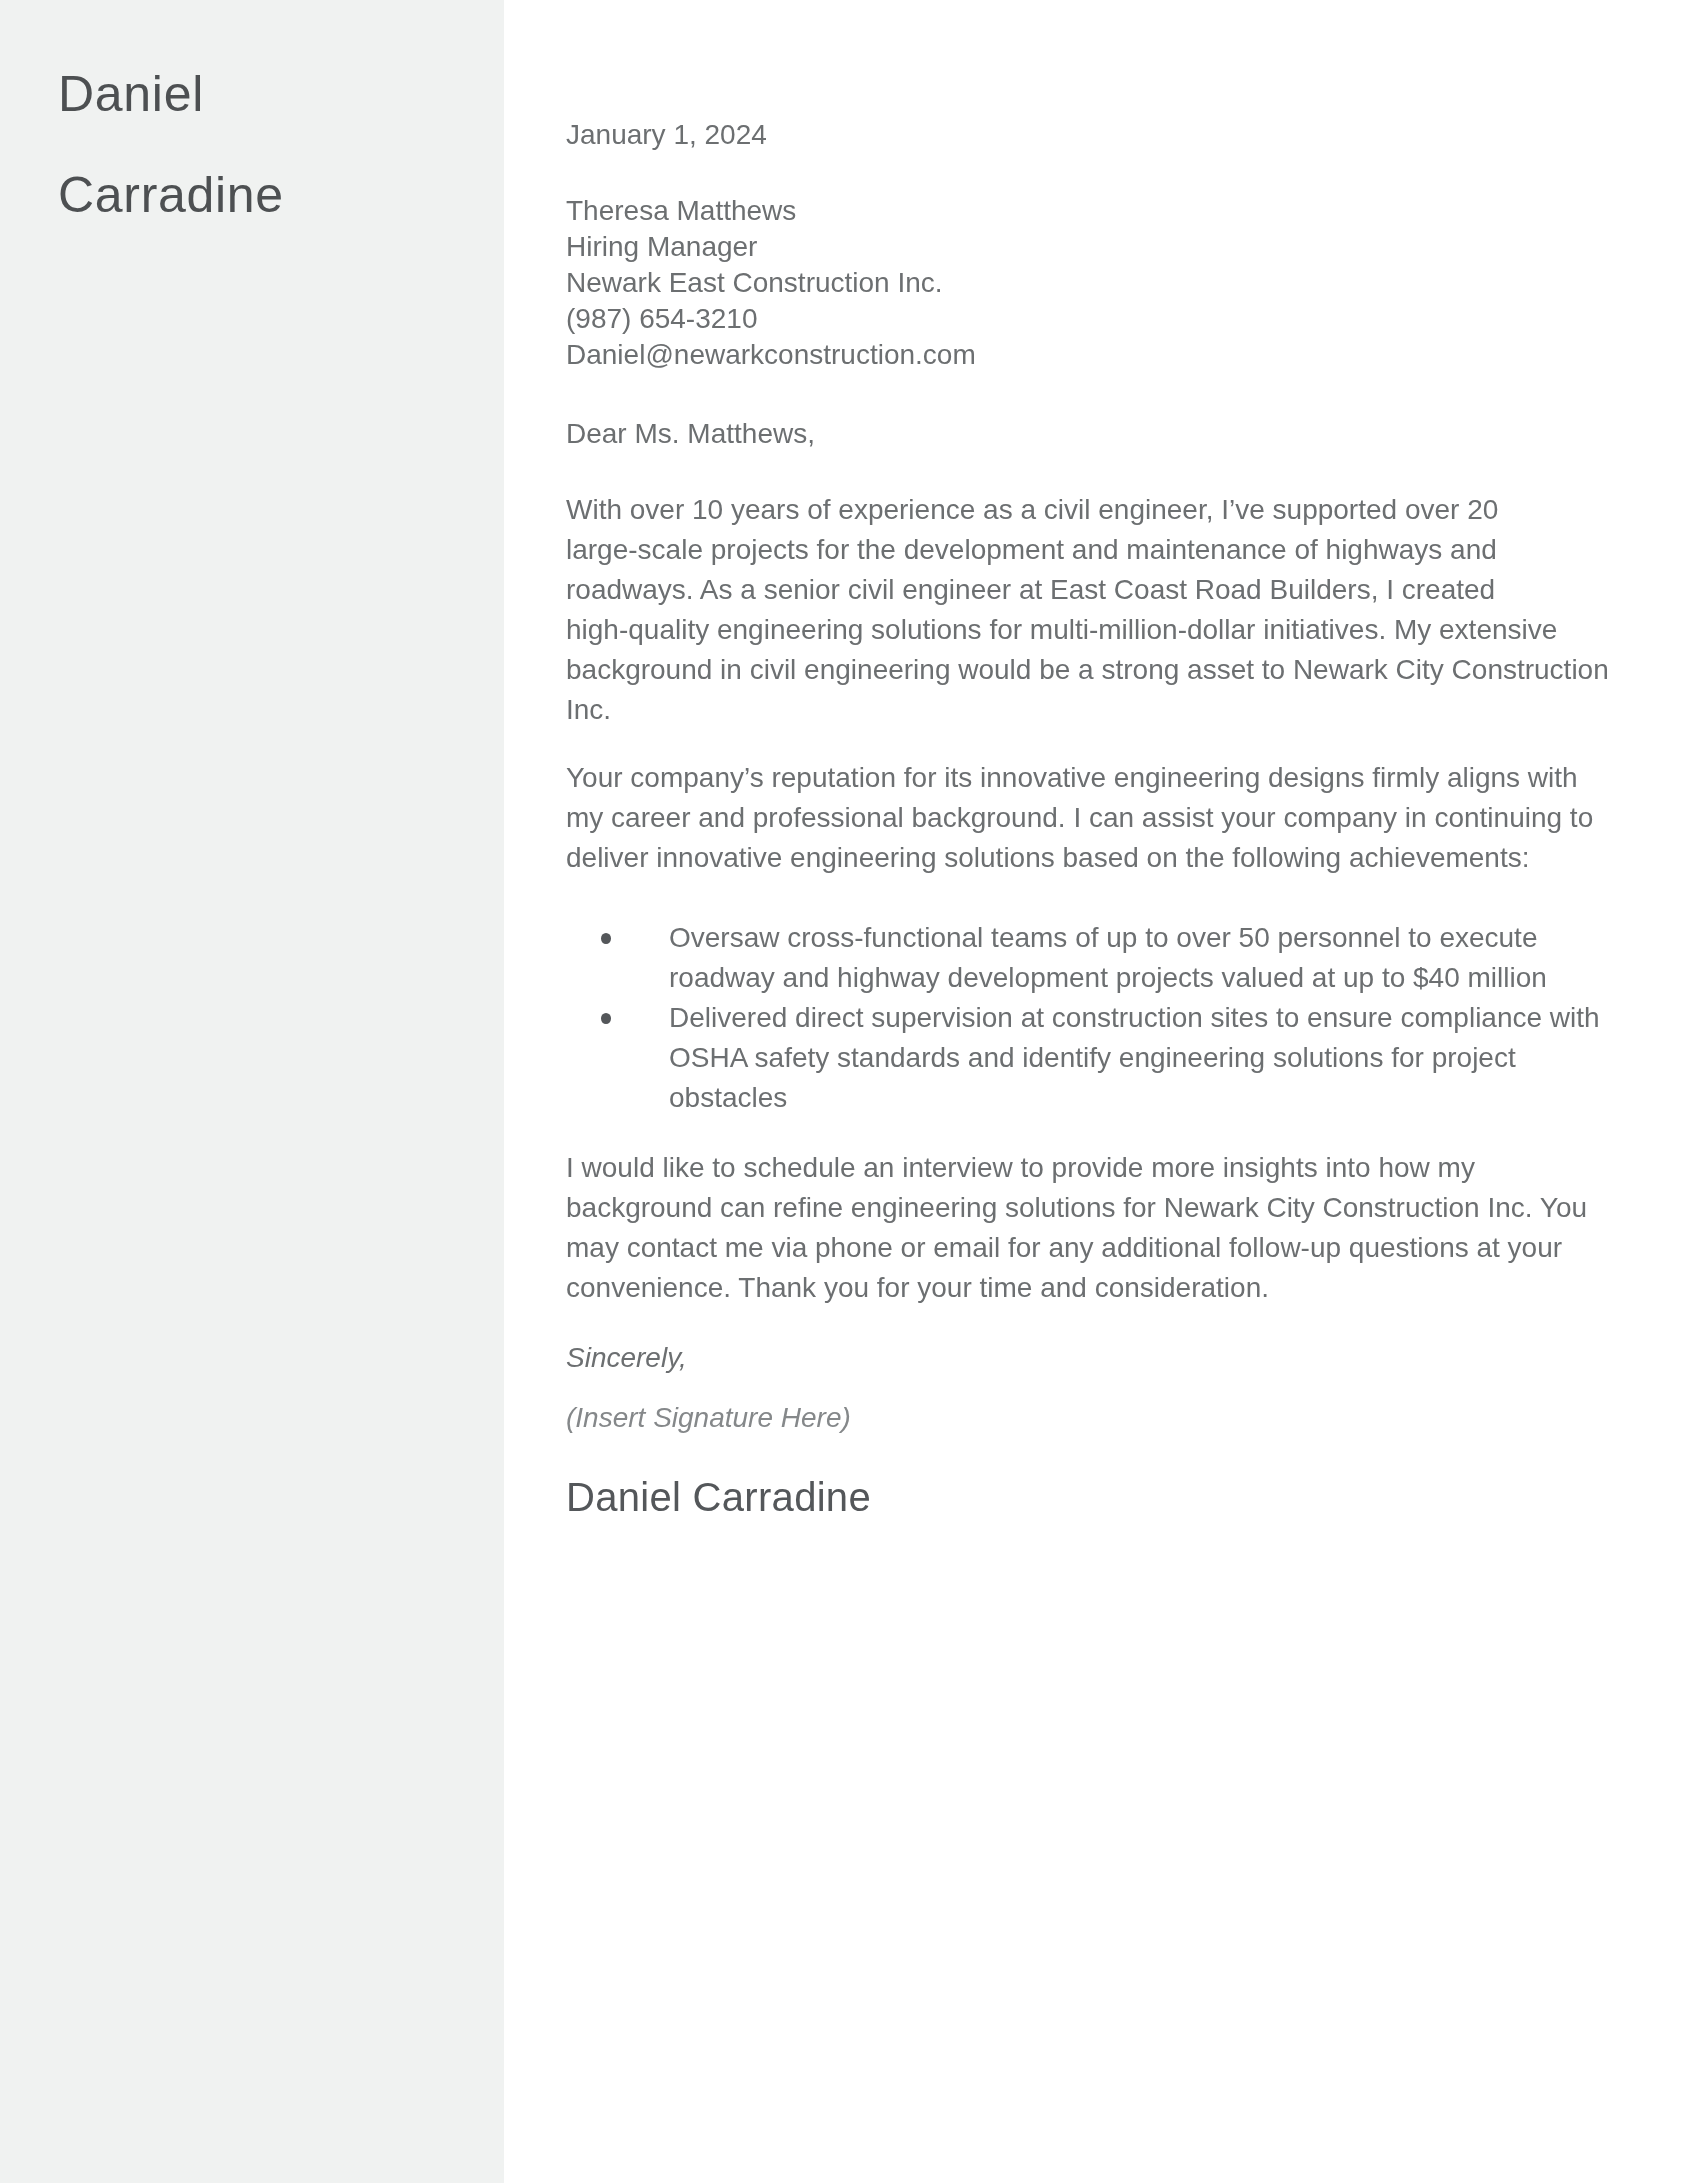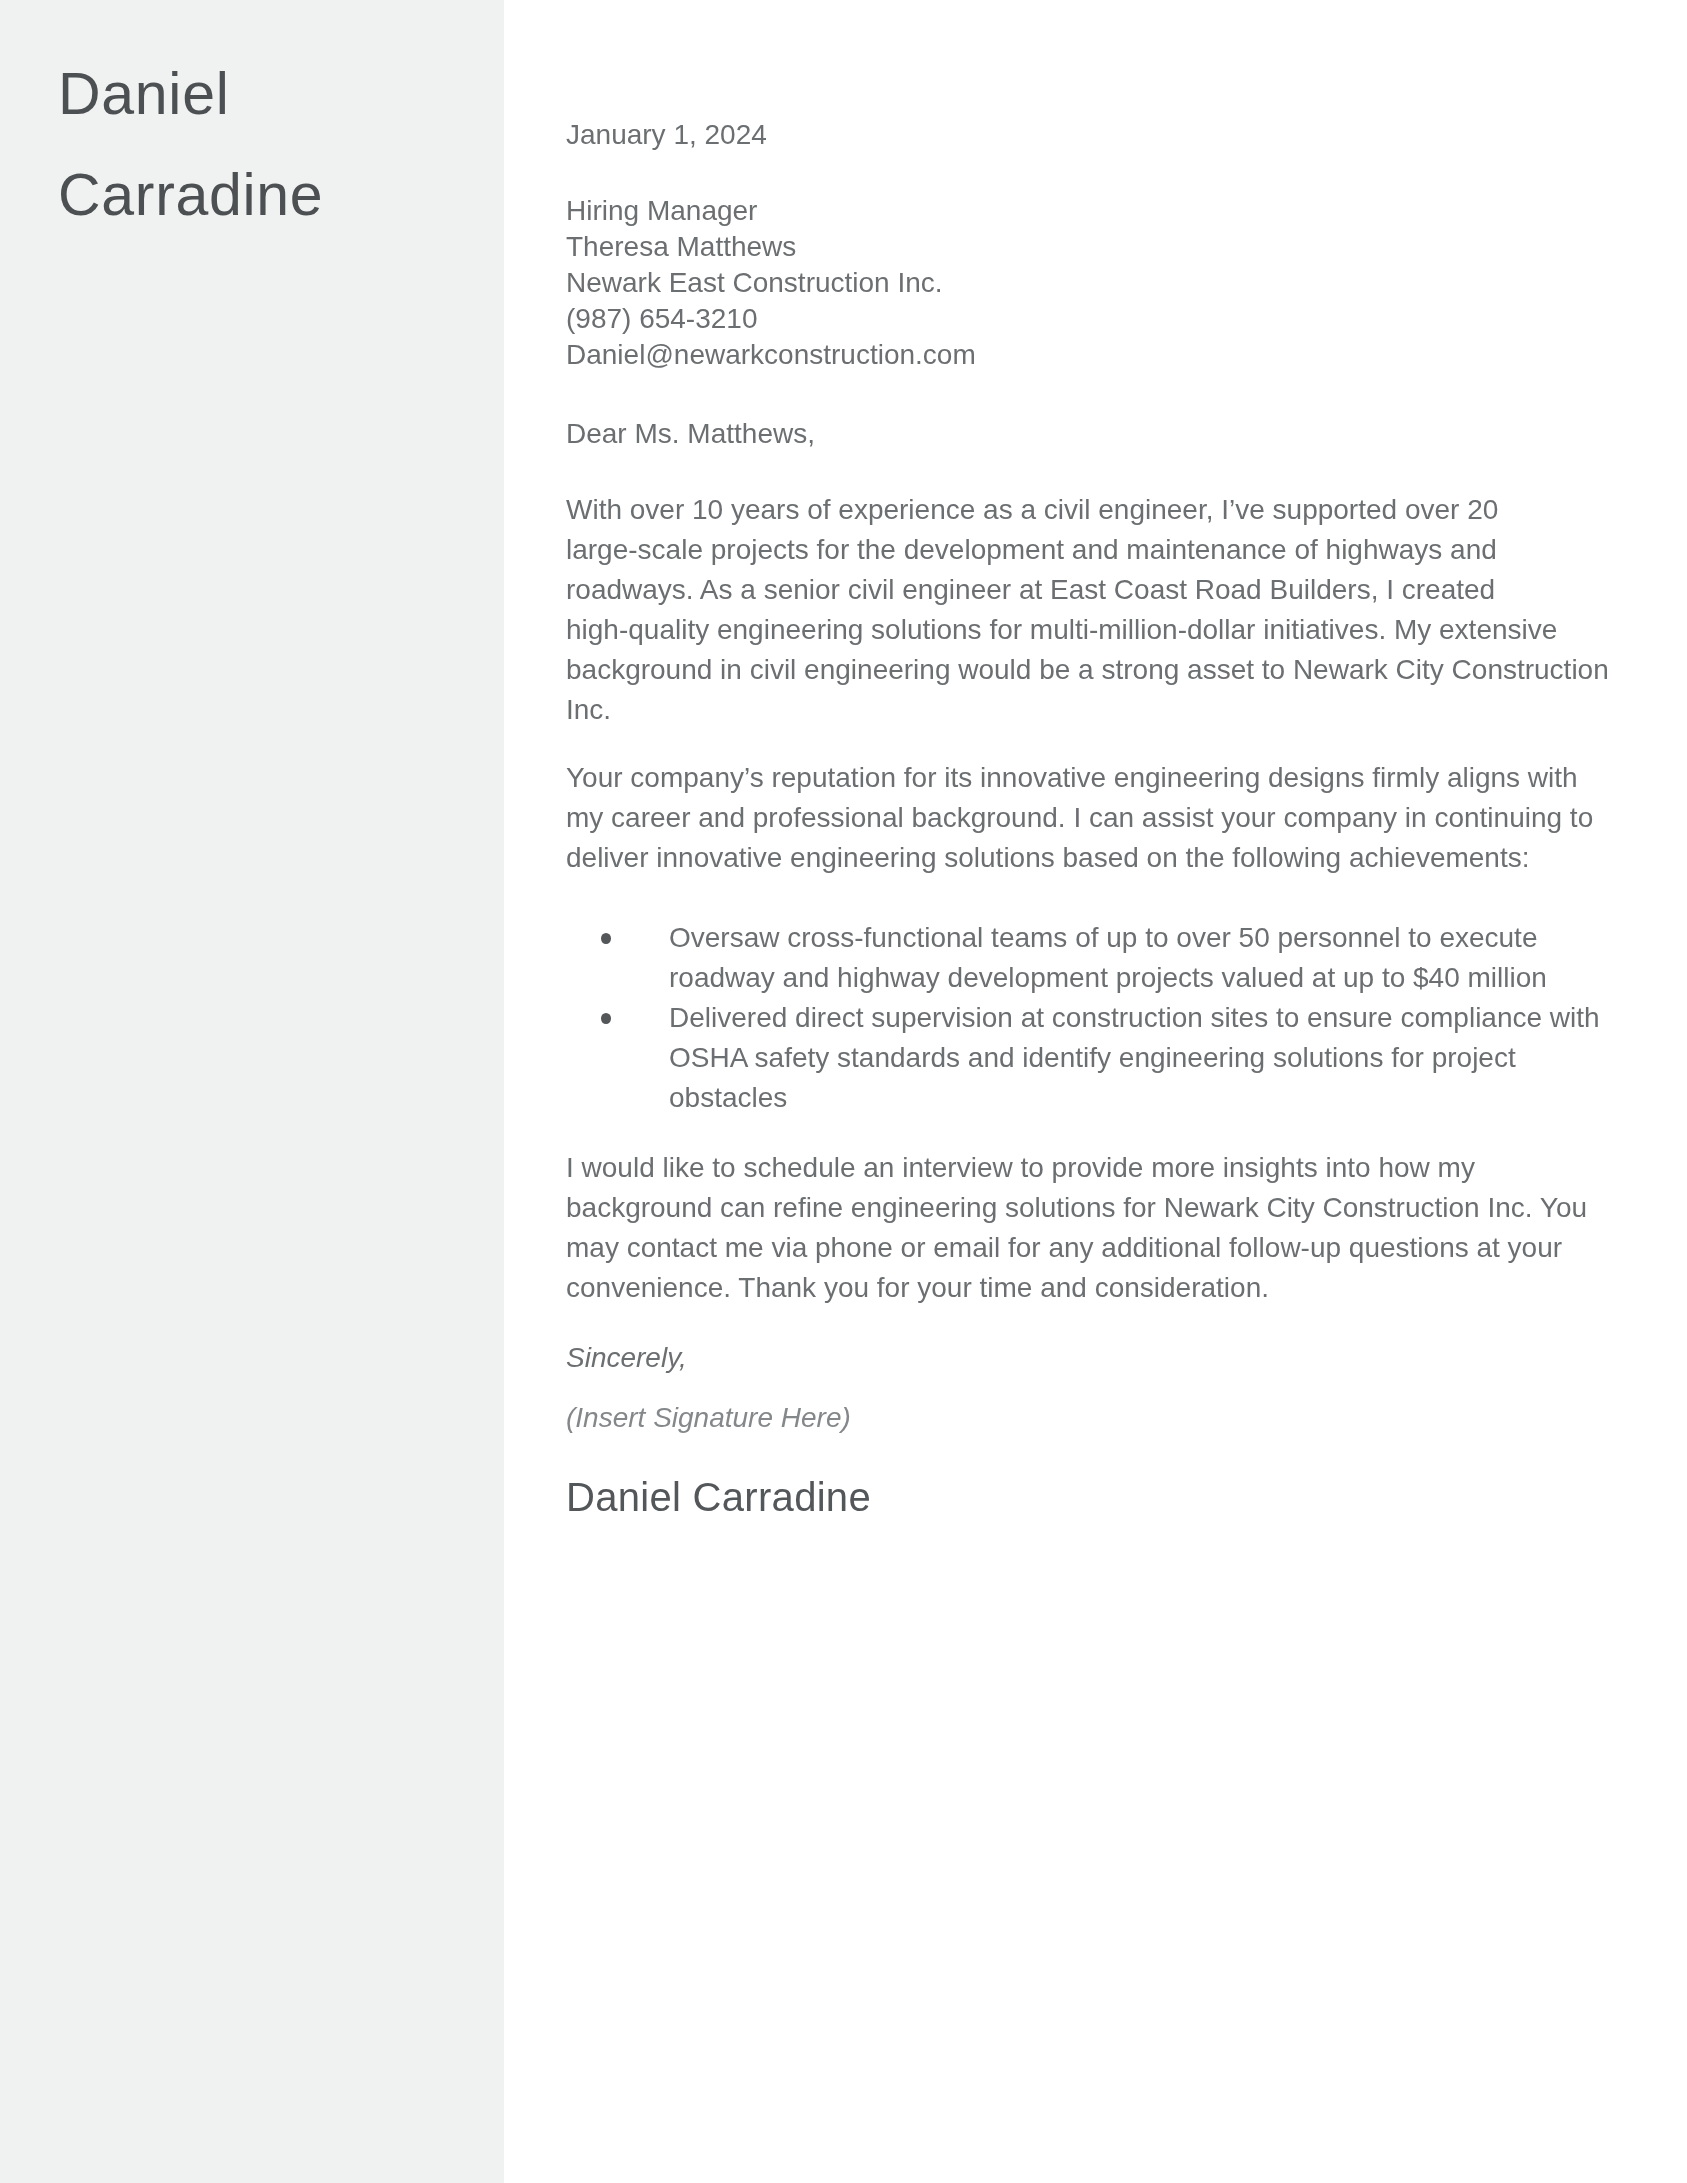--- a/index.html
+++ b/index.html
@@ -23,21 +23,21 @@
     position: absolute;
     left: 0;
     top: 0;
     width: 504px;
     height: 2183px;
     background: #f0f2f1;
     box-sizing: border-box;
     padding: 44px 40px 0 58px;
   }
   .sidebar-name {
-    font-size: 59px;
+    font-size: 50px;
     line-height: 101px;
     color: #4d5052;
     white-space: pre;
     letter-spacing: 0.7px;
   }
   .sidebar-contact {
     margin-top: 41px;
     font-size: 26.5px;
     line-height: 35px;
     color: #76797b;
@@ -134,22 +134,22 @@
   <aside class="sidebar">
     <div class="sidebar-name">Daniel
 Carradine</div>
   </aside>
 
   <main class="main">
 
     <div class="date">January 1, 2024</div>
 
     <div class="recipient">
+      <span>Theresa Matthews</span>
       <span>Hiring Manager</span>
-      <span>Theresa Matthews</span>
       <span>Newark East Construction Inc.</span>
       <span>(987) 654-3210</span>
       <span>Daniel@newarkconstruction.com</span>
     </div>
 
     <div class="salutation">Dear Ms. Matthews,</div>
 
     <p class="para p1">With over 10 years of experience as a civil engineer, I’ve supported over 20
 large-scale projects for the development and maintenance of highways and
 roadways. As a senior civil engineer at East Coast Road Builders, I created

